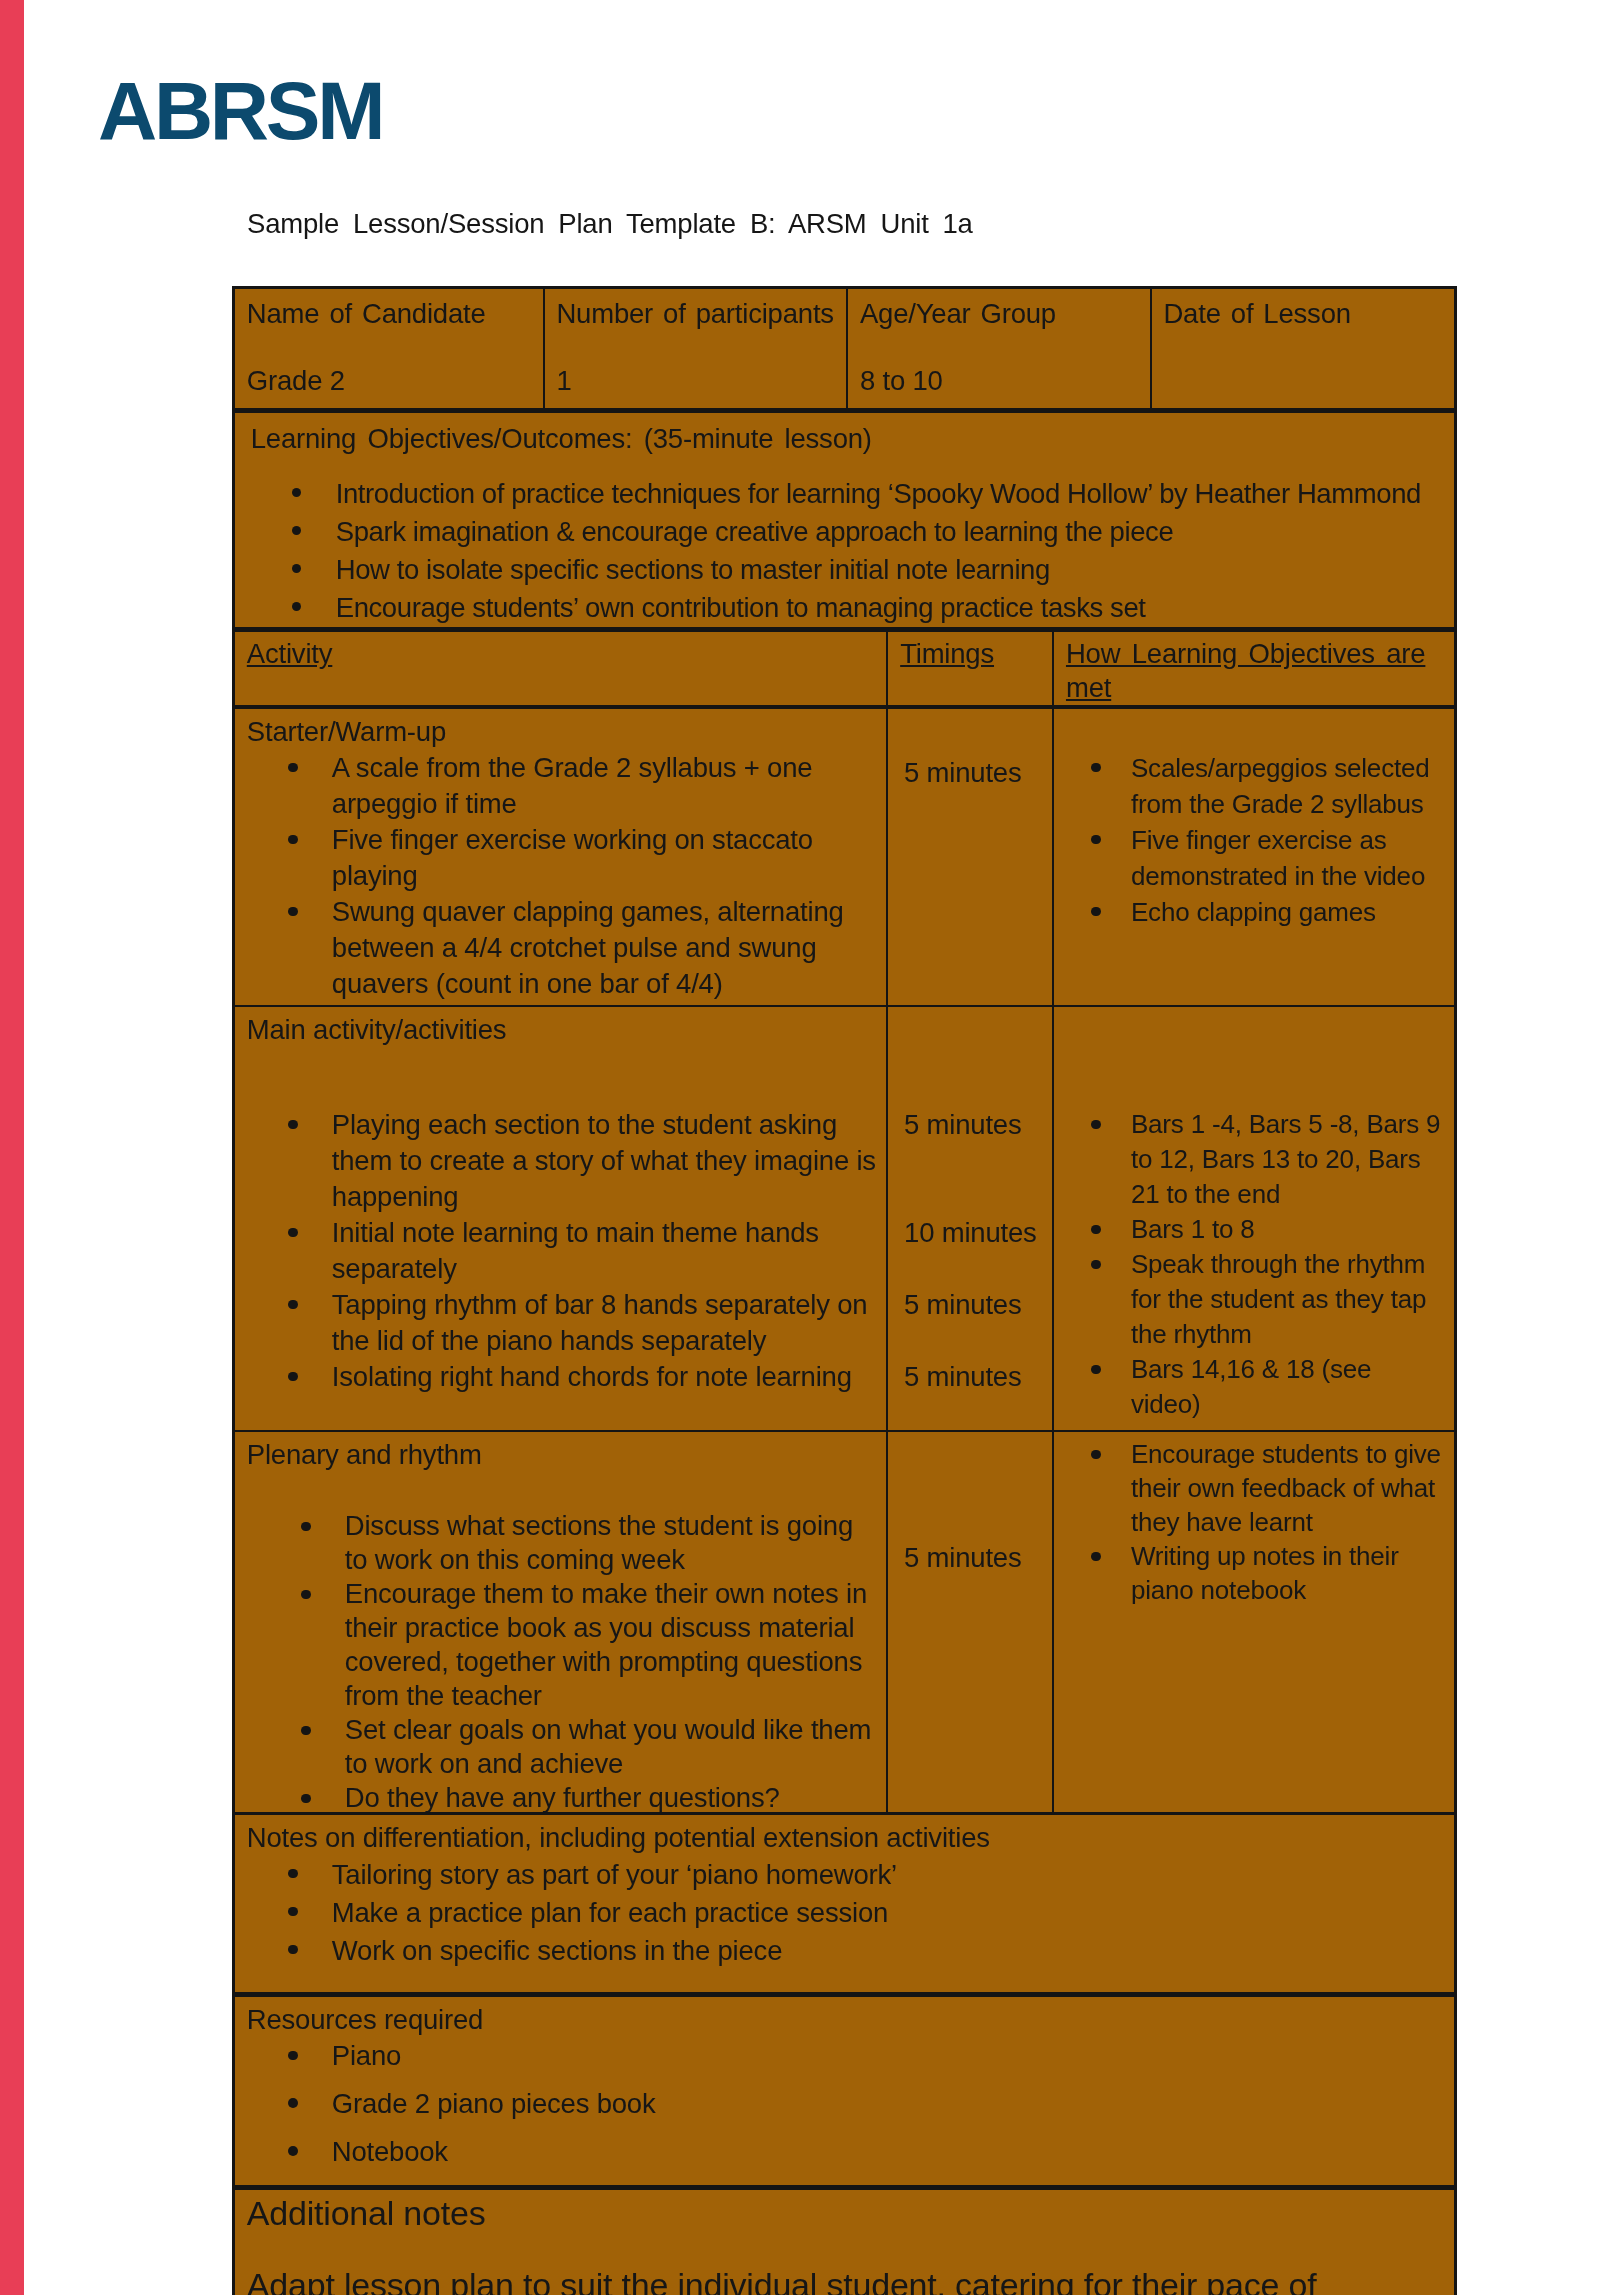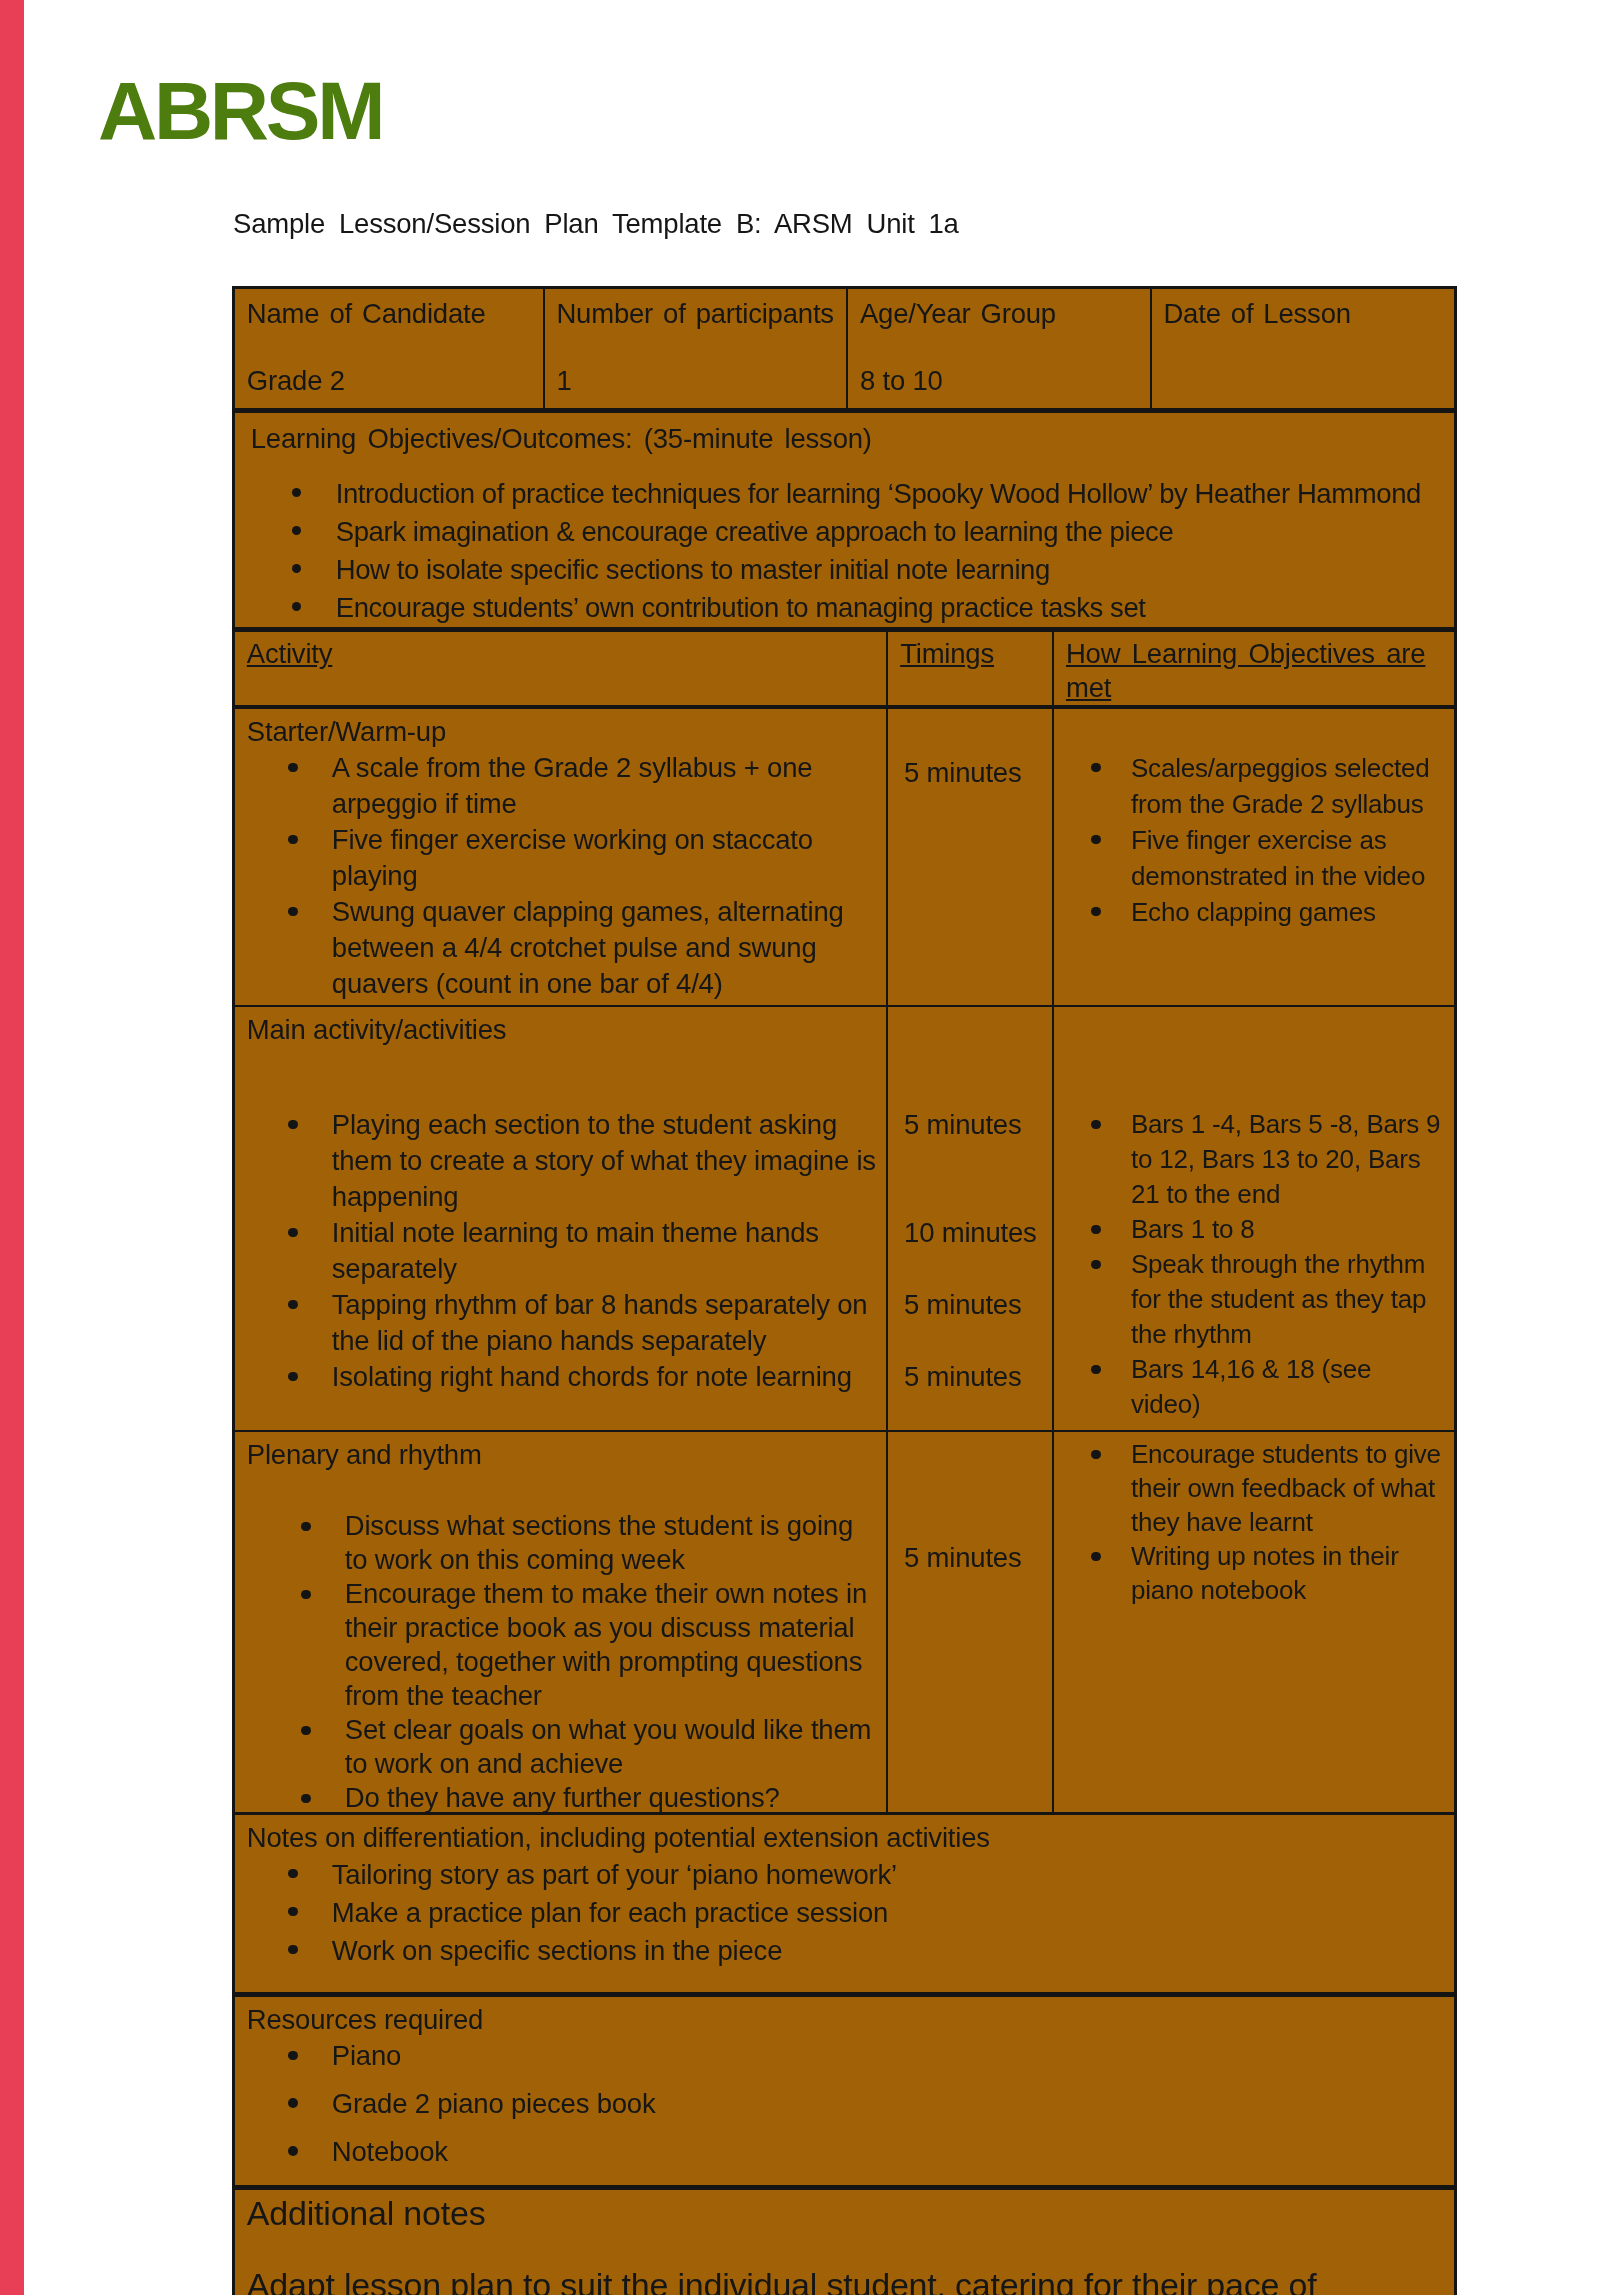--- a/index.html
+++ b/index.html
@@ -19,25 +19,25 @@
     left: 0; top: 0;
     width: 24px; height: 100%;
     background: #e83e56;
   }
   .logo {
     position: absolute;
     left: 98px; top: 64px;
     font-size: 82px;
     font-weight: bold;
     letter-spacing: -3.3px;
-    color: #4d7c0f;
+    color: #0c4a6e;
   }
   .title {
     position: absolute;
-    left: 233px; top: 208px;
+    left: 247px; top: 208px;
     font-size: 27.5px;
     word-spacing: 6.5px;
   }
   .doc-table {
     position: absolute;
     left: 232px; top: 286px;
     width: 1225px;
     border: 3.3px solid #141414;
     border-bottom-width: 5.2px;
     background: #a16207;

